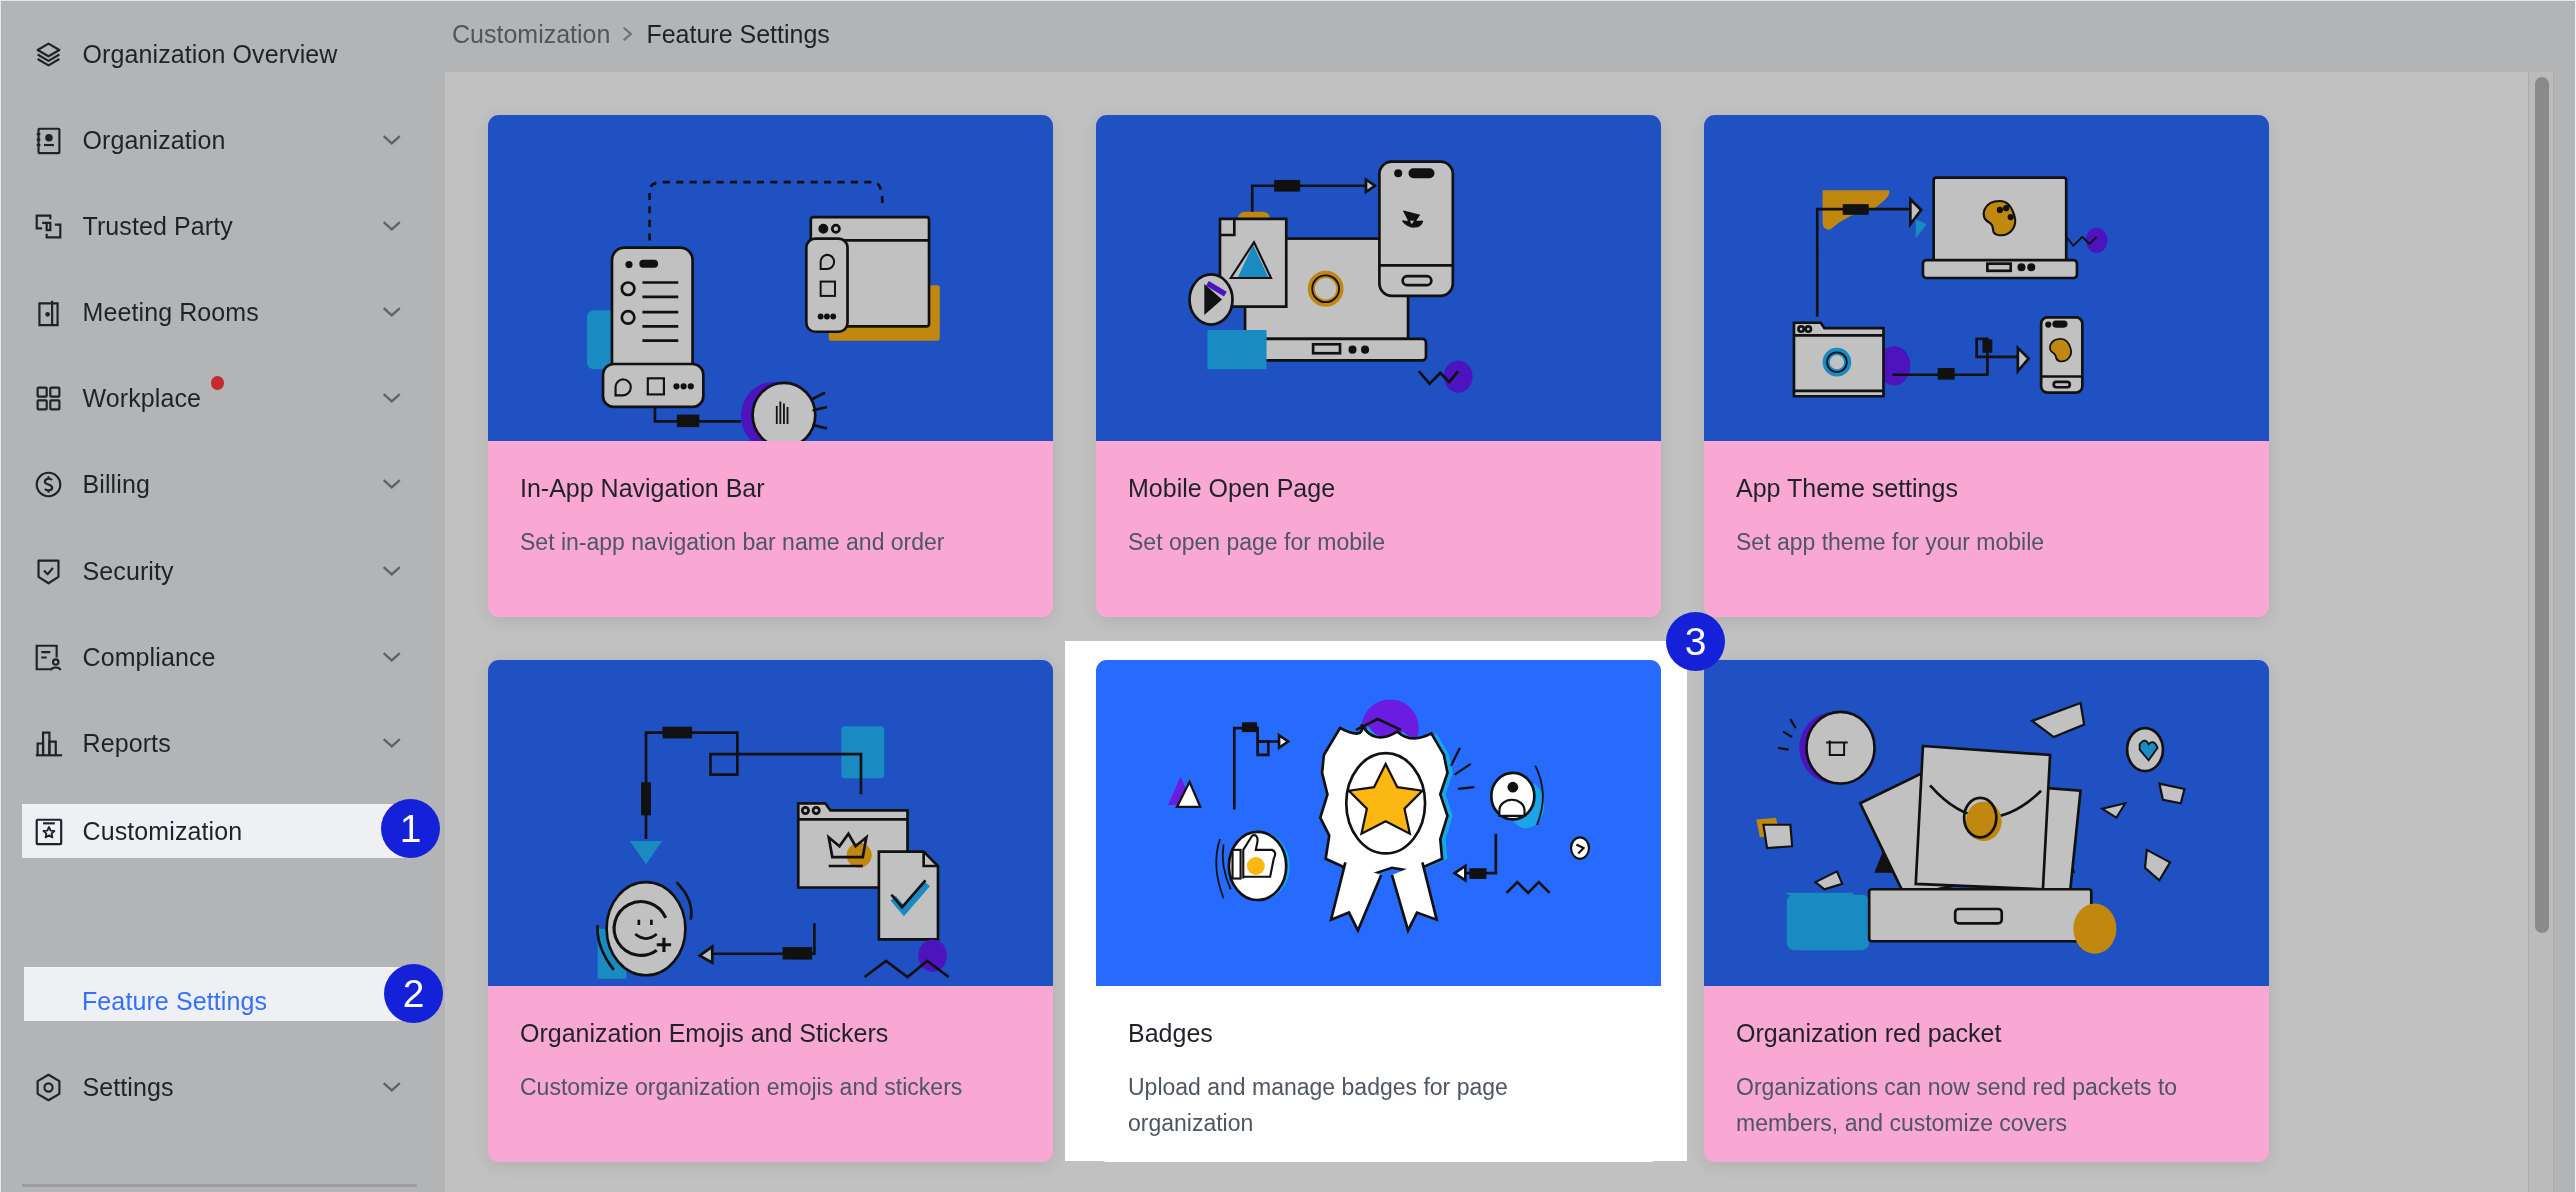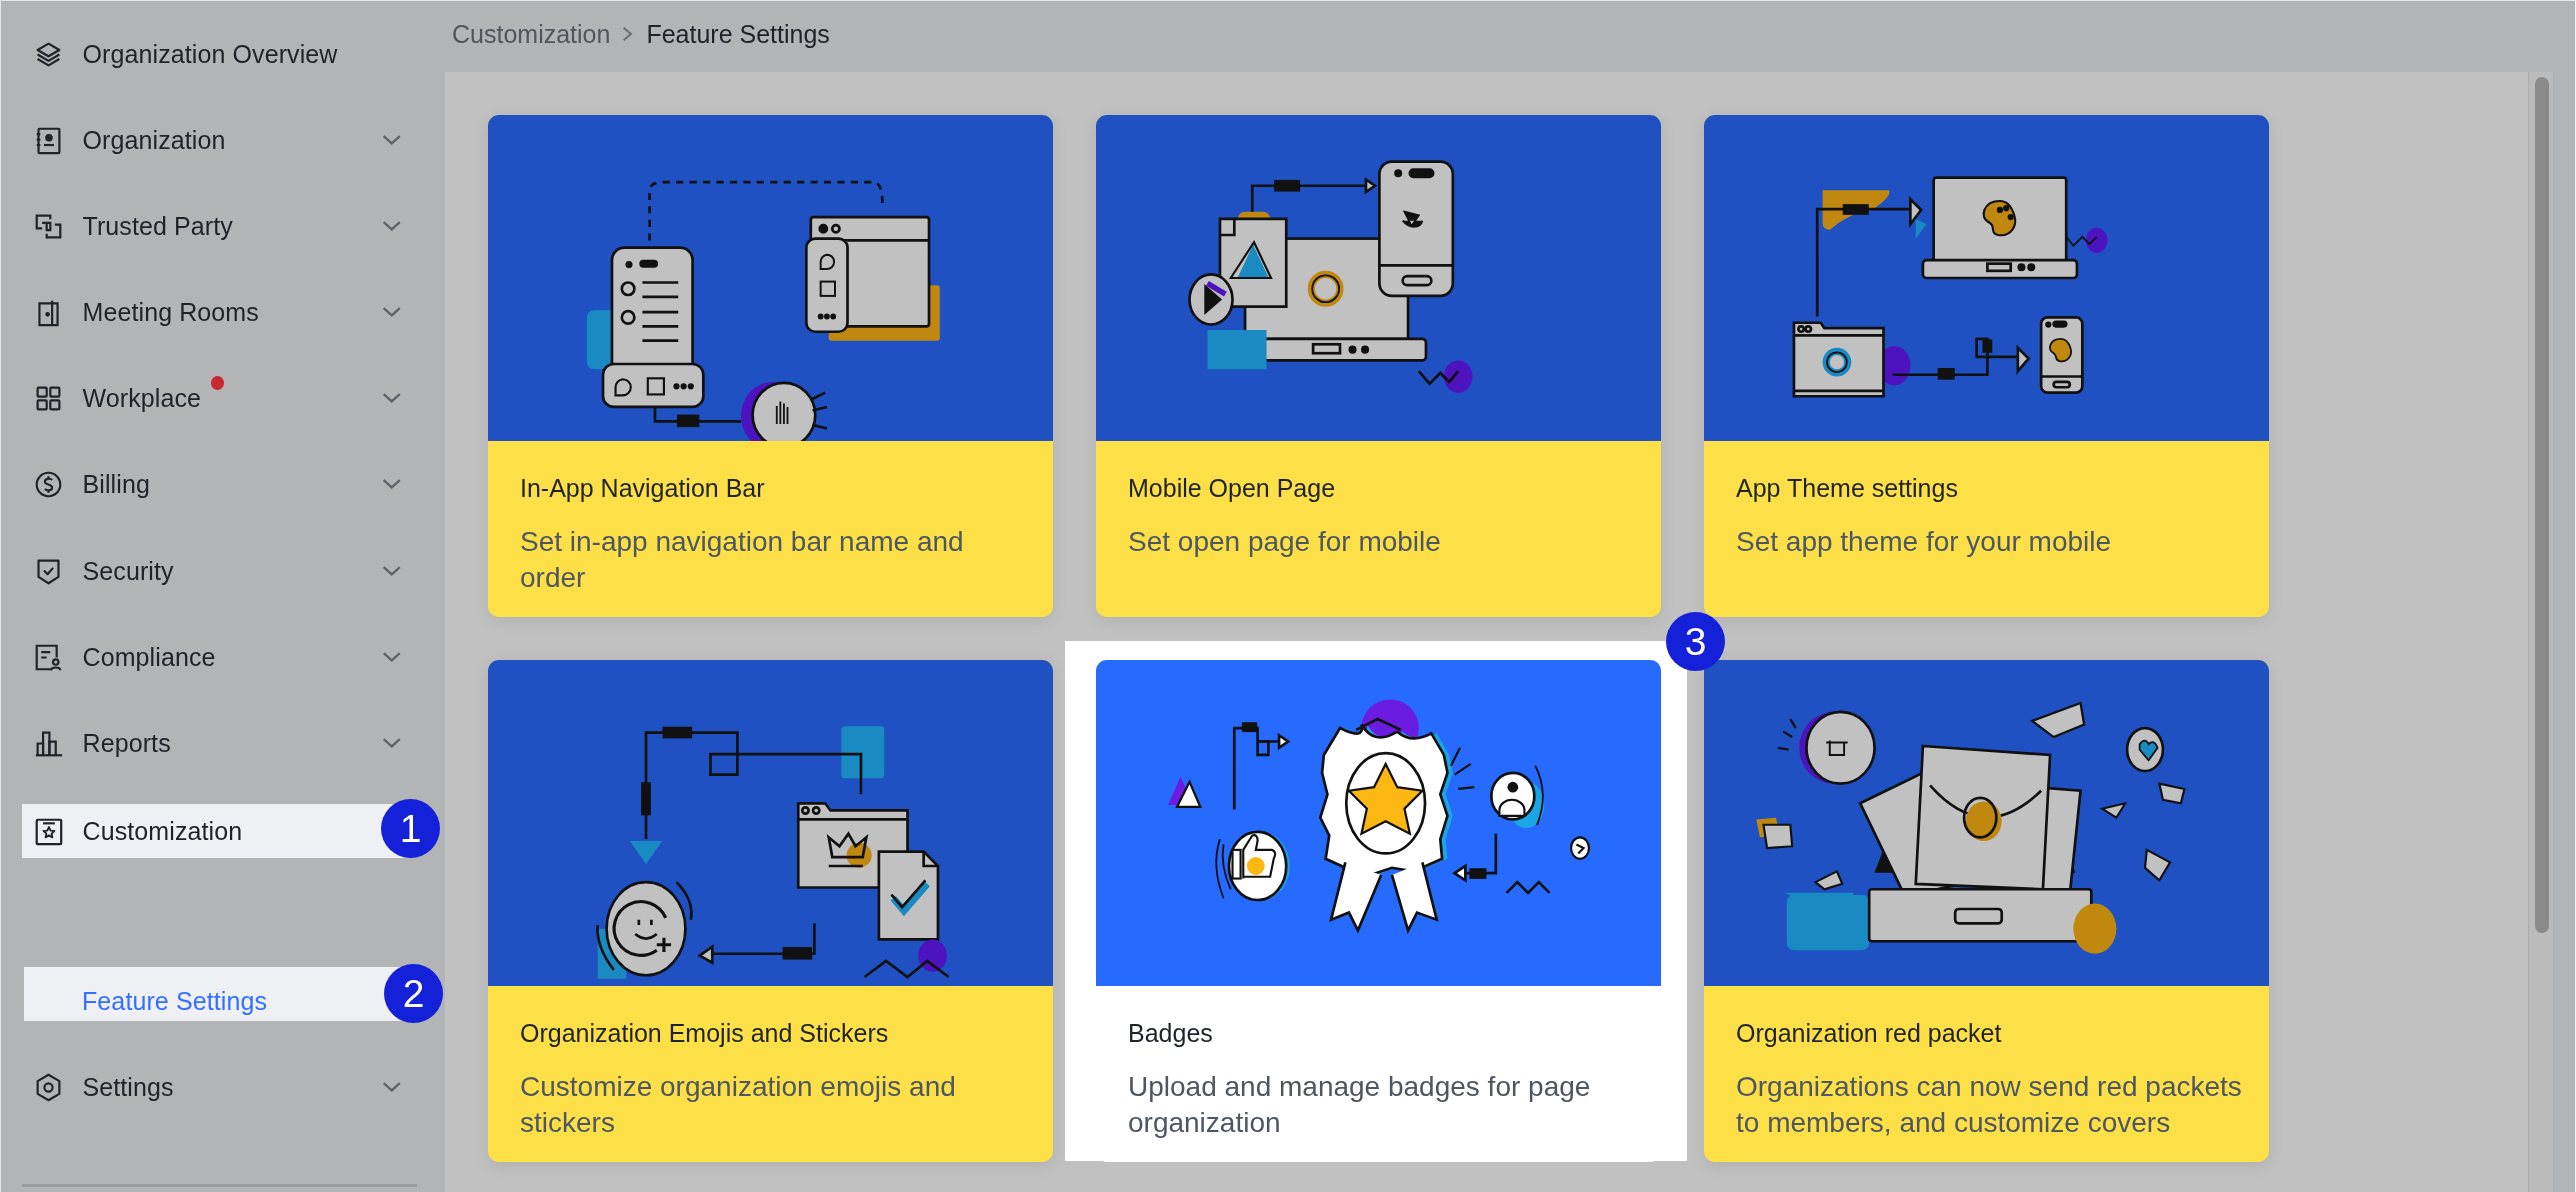--- a/index.html
+++ b/index.html
@@ -43,27 +43,27 @@
   .bc-sep { color: #6b6f76; margin: 0 12.6px 0 10.8px; font-size: 25px; }
   .bc-current { color: #1f2329; }
 
   
   .main { position: absolute; left: 445px; top: 72px; width: 2109px; height: 1121px; background: #c1c1c1; }
   .scroll-track { position: absolute; left: 2528px; top: 72px; width: 26px; height: 1121px; background: #bbbbbb; border-left: 1.8px solid #acacac; border-right: 1.8px solid #acacac; }
   .scroll-thumb { position: absolute; left: 2535px; top: 77px; width: 14.4px; height: 856px; border-radius: 7.2px; background: #8a8a8a; }
 
   .card {
     position: absolute; width: 565px; height: 502px; border-radius: 10.8px;
-    background: #fde047; box-shadow: 0 3.6px 16px rgba(0,0,0,0.09);
+    background: #f9a8d4; box-shadow: 0 3.6px 16px rgba(0,0,0,0.09);
     overflow: hidden; cursor: pointer;
   }
   .card .illus { position: absolute; left: 0; top: 0; width: 565px; height: 326px; background: #1f51c2; }
   .card .illus svg { width: 565px; height: 326px; display: block; }
   .card .title { position: absolute; left: 32px; top: 359px; font-size: 25px; color: #1f2329; white-space: nowrap; }
-  .card .desc { position: absolute; left: 32px; top: 409px; width: 511px; font-size: 28px; line-height: 36px; color: #4e5661; }
+  .card .desc { position: absolute; left: 32px; top: 409px; width: 511px; font-size: 23px; line-height: 36px; color: #4e5661; }
   .card.focus { background: #ffffff; box-shadow: none; }
   .card.focus .illus { background: #266afe; }
   .highlight-box { position: absolute; left: 1065px; top: 641px; width: 622px; height: 520px; background: #ffffff; z-index: 1; }
   .card { z-index: 2; }
 </style>
 </head>
 <body>
 
 <div class="page-border"></div>
 

